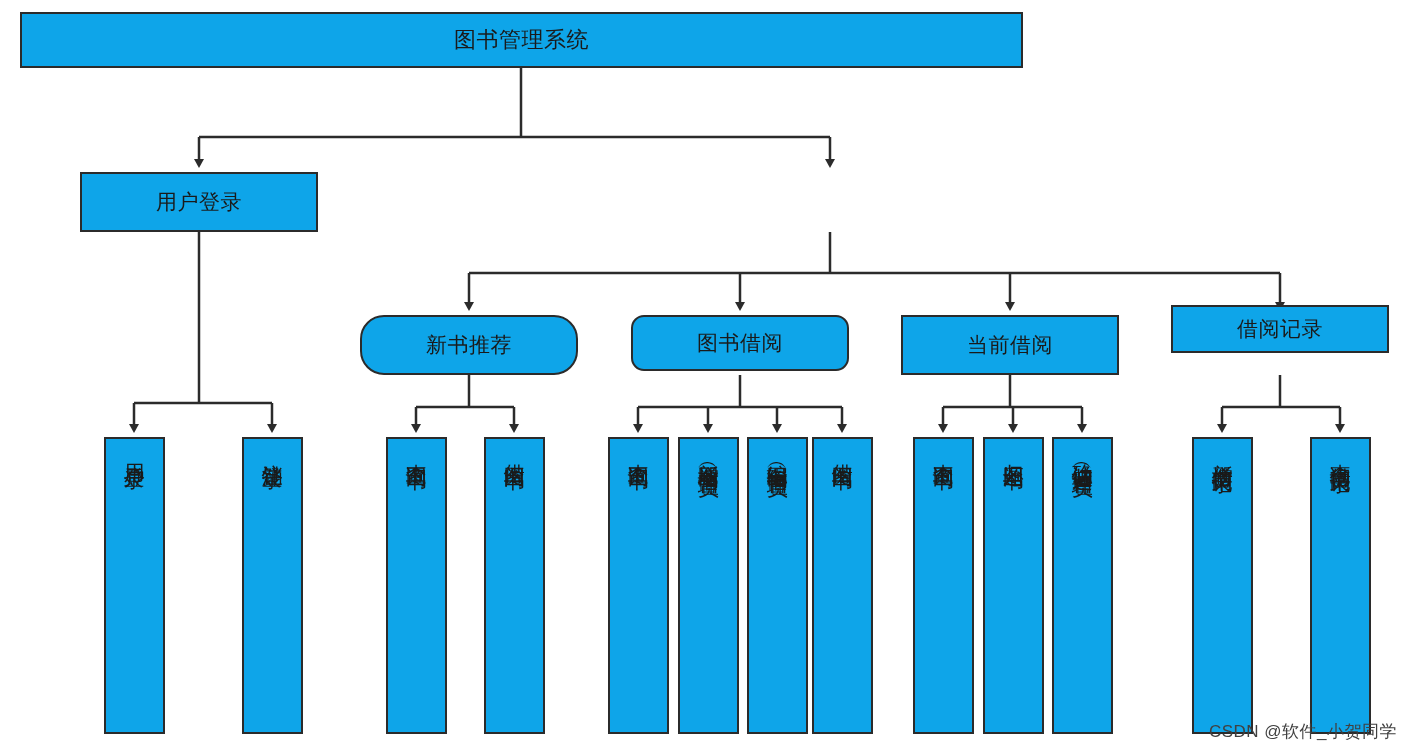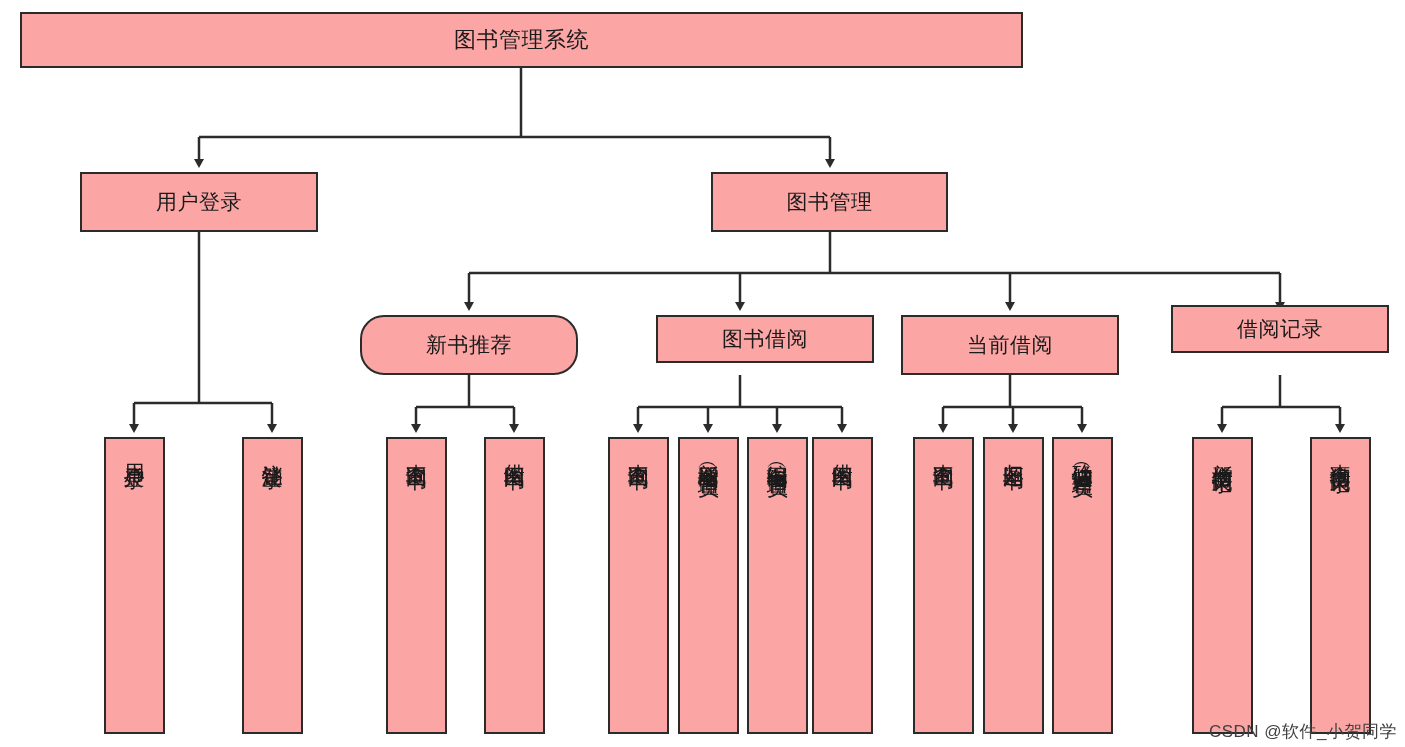--- a/index.html
+++ b/index.html
@@ -21,21 +21,21 @@
     position: absolute;
     left: 0;
     top: 0;
     width: 1405px;
     height: 747px;
   }
   .node {
     position: absolute;
     box-sizing: border-box;
     border: 2px solid #2b2b2b;
-    background: #fca5a5;
+    background: #0ea5e9;
     display: flex;
     align-items: center;
     justify-content: center;
     color: #1a1a1a;
   }
   .node.horiz {
     font-size: 21px;
     line-height: 1.2;
     letter-spacing: 0.5px;
   }
@@ -122,28 +122,25 @@
     </g>
   </svg>
 
   <div class="node horiz root" style="left:20px; top:12px; width:1003px; height:56px;">
     <span>图书管理系统</span>
   </div>
 
   <div class="node horiz" style="left:80px; top:172px; width:238px; height:60px;">
     <span>用户登录</span>
   </div>
-  <div class="node horiz" style="left:711px; top:172px; width:237px; height:60px;">
-    <span>图书管理</span>
-  </div>
 
   <div class="node horiz" style="left:360px; top:315px; width:218px; height:60px;border-radius:24px;">
     <span>新书推荐</span>
   </div>
-  <div class="node horiz" style="left:656px; top:315px; width:218px; height:48px;">
+  <div class="node horiz" style="left:631px; top:315px; width:218px; height:56px;border-radius:13px;">
     <span>图书借阅</span>
   </div>
   <div class="node horiz" style="left:901px; top:315px; width:218px; height:60px;">
     <span>当前借阅</span>
   </div>
   <div class="node horiz" style="left:1171px; top:305px; width:218px; height:48px;">
     <span>借阅记录</span>
   </div>
 
   <div class="node vert" style="left:104px; top:437px; width:61px; height:297px;">

